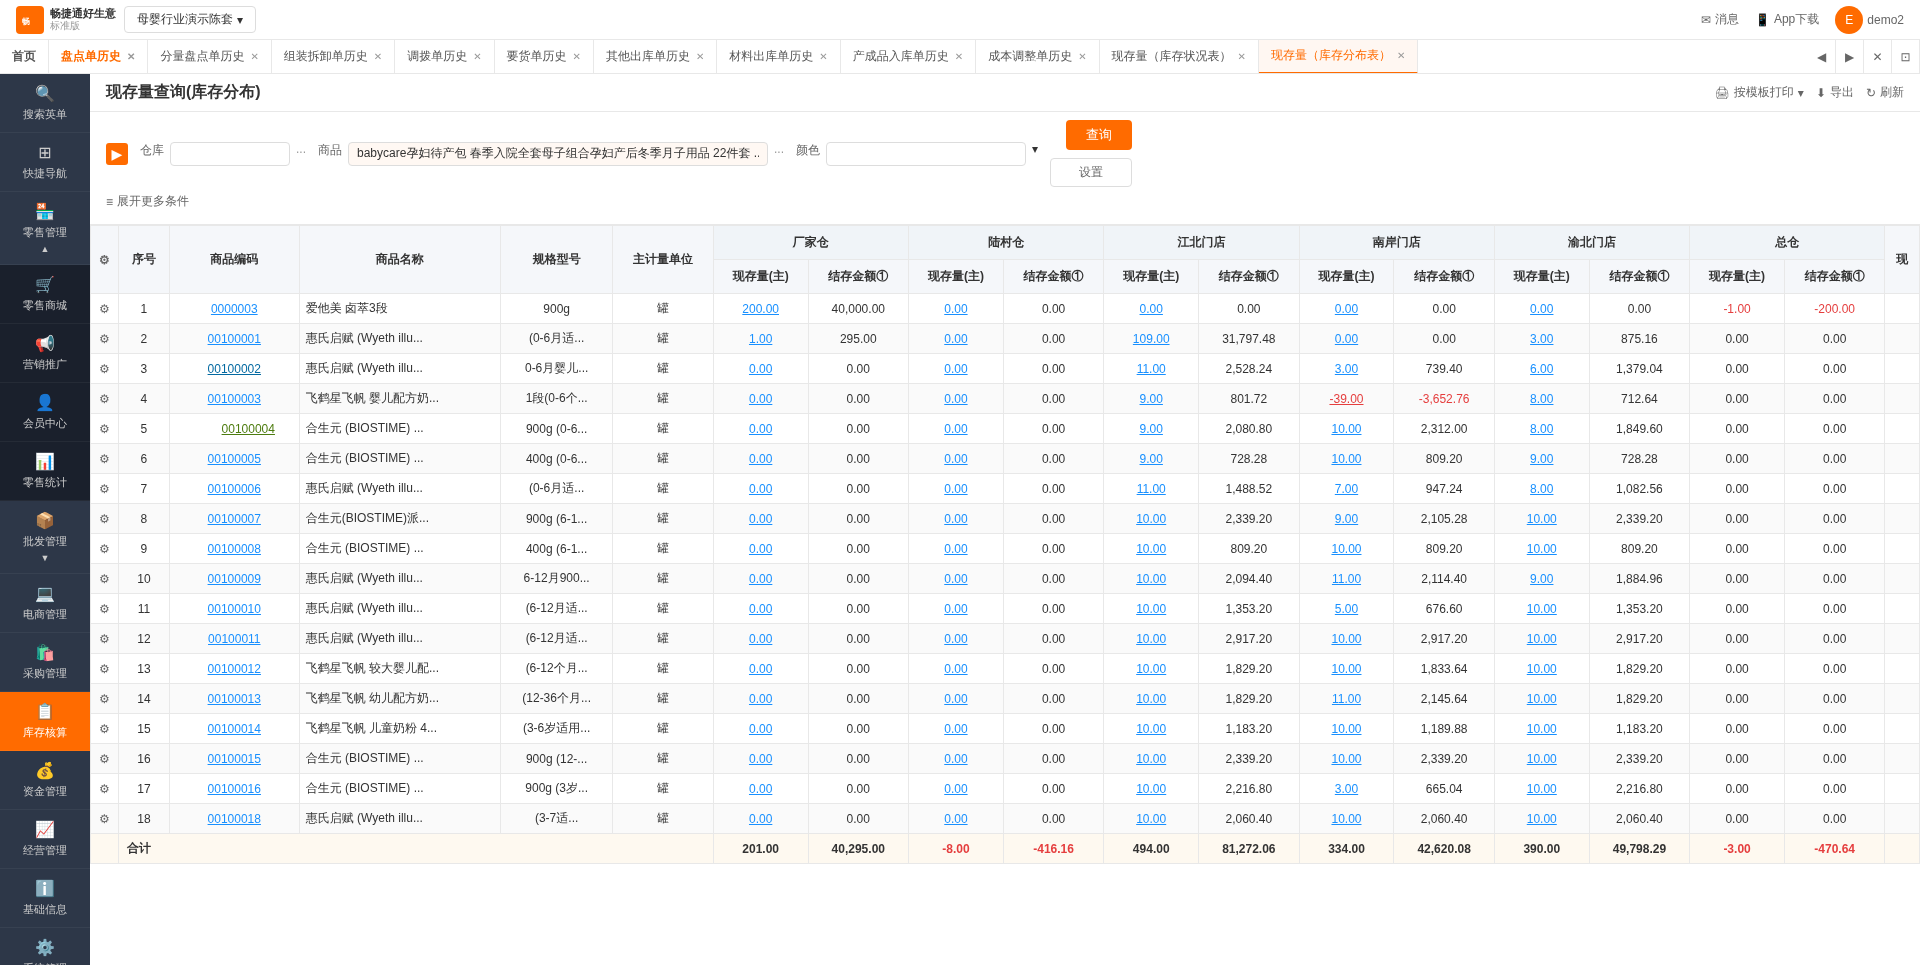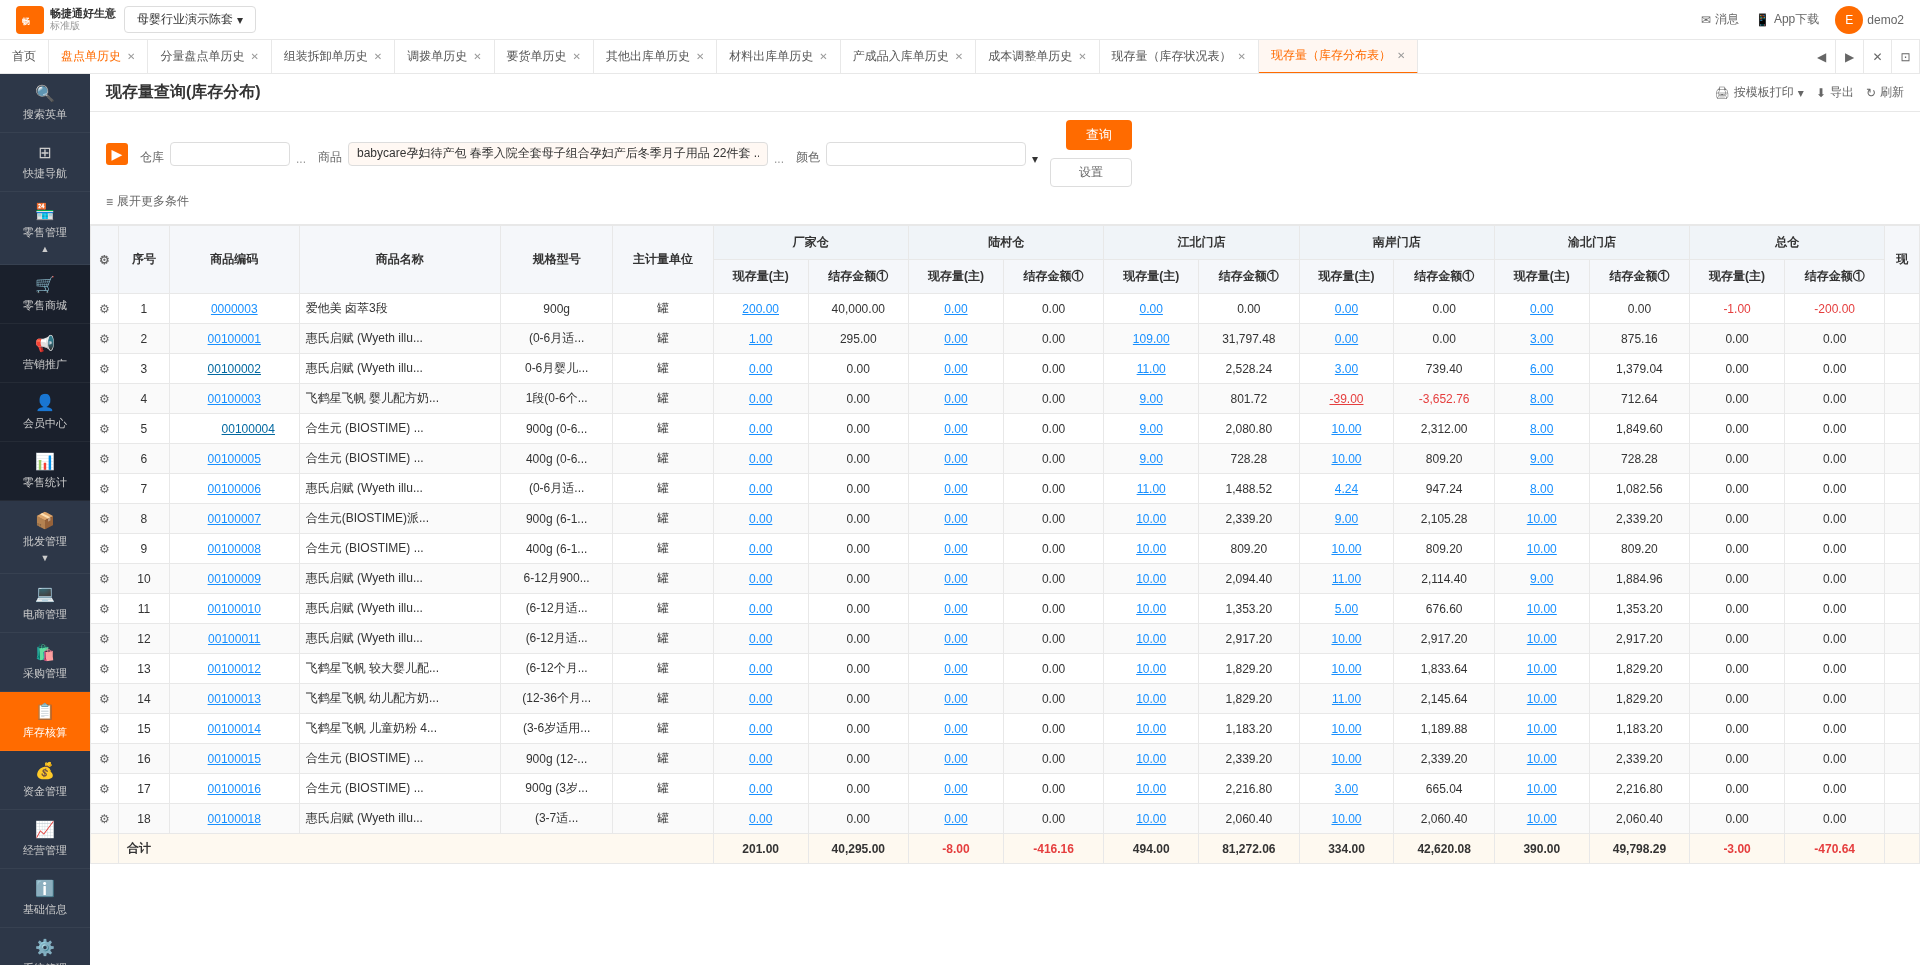--- a/index.html
+++ b/index.html
@@ -11,21 +11,21 @@
     .logo-area { display: flex; align-items: center; gap: 6px; }
     .logo-icon { width: 28px; height: 28px; background: #ff6b00; border-radius: 4px; display: flex; align-items: center; justify-content: center; color: #fff; font-size: 10px; font-weight: bold; }
     .store-selector { display: flex; align-items: center; gap: 4px; padding: 4px 12px; border: 1px solid #ddd; border-radius: 4px; cursor: pointer; font-size: 12px; color: #333; background: #fff; }
     .top-bar-right { display: flex; align-items: center; gap: 16px; }
     .top-icon-btn { display: flex; align-items: center; gap: 4px; cursor: pointer; color: #666; font-size: 12px; }
     .user-avatar { width: 28px; height: 28px; border-radius: 50%; background: #ff6b00; display: flex; align-items: center; justify-content: center; color: #fff; font-size: 12px; }
     
     
     .tab-bar { background: #fff; height: 34px; display: flex; align-items: center; border-bottom: 1px solid #e8e8e8; overflow: hidden; padding-left: 0; }
     .tab-item { height: 34px; display: flex; align-items: center; padding: 0 12px; border-right: 1px solid #e8e8e8; cursor: pointer; white-space: nowrap; font-size: 12px; color: #555; gap: 6px; flex-shrink: 0; }
-    .tab-item:first-child { background: #fff; color: #ff6b00; font-weight: 400; border-bottom: none; text-align: center; }
+    .tab-item:first-child { background: #fff; color: #ff6b00; font-weight: 700; border-bottom: none; text-align: center; }
     .tab-item.active { background: #fff7f2; color: #ff6b00; border-bottom: 2px solid #ff6b00; }
     .tab-item .tab-close { color: #999; font-size: 10px; cursor: pointer; }
     .tab-nav-btn { width: 28px; height: 34px; display: flex; align-items: center; justify-content: center; cursor: pointer; color: #666; border-right: 1px solid #e8e8e8; font-size: 12px; }
     
     
     .main-layout { display: flex; height: calc(965px - 40px - 34px); }
     
     
     .sidebar { width: 90px; background: #2d3748; height: 100%; display: flex; flex-direction: column; overflow-y: auto; }
     .sidebar-item { padding: 10px 6px; display: flex; flex-direction: column; align-items: center; cursor: pointer; color: #ccc; font-size: 11px; gap: 4px; border-bottom: 1px solid rgba(255,255,255,0.05); }
@@ -38,21 +38,21 @@
     
     
     .page-header { background: #fff; padding: 8px 16px; display: flex; align-items: center; justify-content: space-between; border-bottom: 1px solid #e8e8e8; }
     .page-title { font-size: 16px; font-weight: 600; color: #333; }
     .header-actions { display: flex; align-items: center; gap: 12px; }
     .header-btn { display: flex; align-items: center; gap: 4px; cursor: pointer; color: #666; font-size: 12px; }
     
     
     .search-area { background: #fff; padding: 8px 16px; border-bottom: 1px solid #e8e8e8; }
     .search-row { display: flex; align-items: center; gap: 12px; flex-wrap: wrap; }
-    .search-field { display: flex; align-items: flex-end; gap: 6px; }
+    .search-field { display: flex; align-items: flex-start; gap: 6px; }
     .search-label { color: #666; font-size: 12px; white-space: nowrap; }
     .search-input { border: 1px solid #ddd; border-radius: 4px; padding: 4px 8px; font-size: 12px; color: #333; outline: none; min-width: 80px; }
     .search-input-wide { min-width: 400px; }
     .search-input-medium { min-width: 200px; }
     .search-dots { color: #999; font-size: 12px; cursor: pointer; }
     .expand-btn { display: flex; align-items: center; gap: 4px; color: #666; font-size: 12px; cursor: pointer; margin: 6px 0; }
     .query-btn { background: #ff6b00; color: #fff; border: none; border-radius: 4px; padding: 6px 20px; font-size: 13px; cursor: pointer; margin-left: 16px; }
     .set-btn { background: #fff; color: #666; border: 1px solid #ddd; border-radius: 4px; padding: 5px 8px; font-size: 12px; cursor: pointer; margin-top: 4px; display: block; }
     .query-set-group { display: flex; flex-direction: column; gap: 4px; }
     
@@ -376,21 +376,21 @@
     <td class="text-red">-3,652.76</td>
     <td class="text-underline" style="color:#1890ff;">8.00</td>
     <td>712.64</td>
     <td class="">0.00</td>
     <td class="">0.00</td>
     <td></td>
   </tr>
             <tr>
     <td><span style="cursor:pointer;color:#666;">⚙</span></td>
     <td>5</td>
-    <td class="text-underline" style="color:#0369a1;padding-left:34px;">00100004</td>
+    <td class="text-underline" style="color:#4d7c0f;padding-left:34px;">00100004</td>
     <td class="text-left">合生元 (BIOSTIME) ...</td>
     <td>900g (0-6...</td>
     <td>罐</td>
     <td class="text-underline" style="color:#1890ff;">0.00</td>
     <td>0.00</td>
     <td class="text-underline" style="color:#1890ff;">0.00</td>
     <td>0.00</td>
     <td class="text-underline" style="color:#1890ff;">9.00</td>
     <td>2,080.80</td>
     <td class="text-underline " style="color:#1890ff;">10.00</td>
@@ -428,21 +428,21 @@
     <td class="text-underline" style="color:#1890ff;">00100006</td>
     <td class="text-left">惠氏启赋 (Wyeth illu...</td>
     <td>(0-6月适...</td>
     <td>罐</td>
     <td class="text-underline" style="color:#1890ff;">0.00</td>
     <td>0.00</td>
     <td class="text-underline" style="color:#1890ff;">0.00</td>
     <td>0.00</td>
     <td class="text-underline" style="color:#1890ff;">11.00</td>
     <td>1,488.52</td>
-    <td class="text-underline " style="color:#1890ff;">4.24</td>
+    <td class="text-underline " style="color:#1890ff;">7.00</td>
     <td class="">947.24</td>
     <td class="text-underline" style="color:#1890ff;">8.00</td>
     <td>1,082.56</td>
     <td class="">0.00</td>
     <td class="">0.00</td>
     <td></td>
   </tr>
             <tr>
     <td><span style="cursor:pointer;color:#666;">⚙</span></td>
     <td>8</td>

